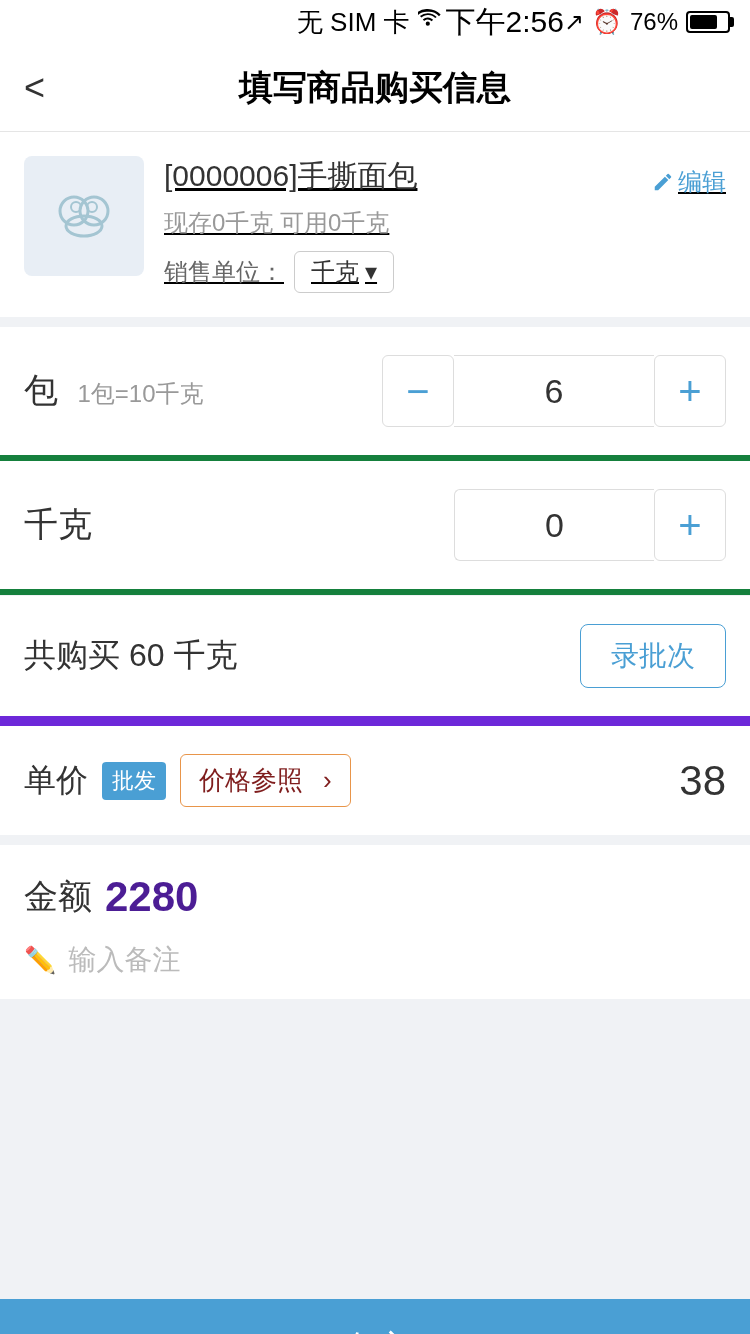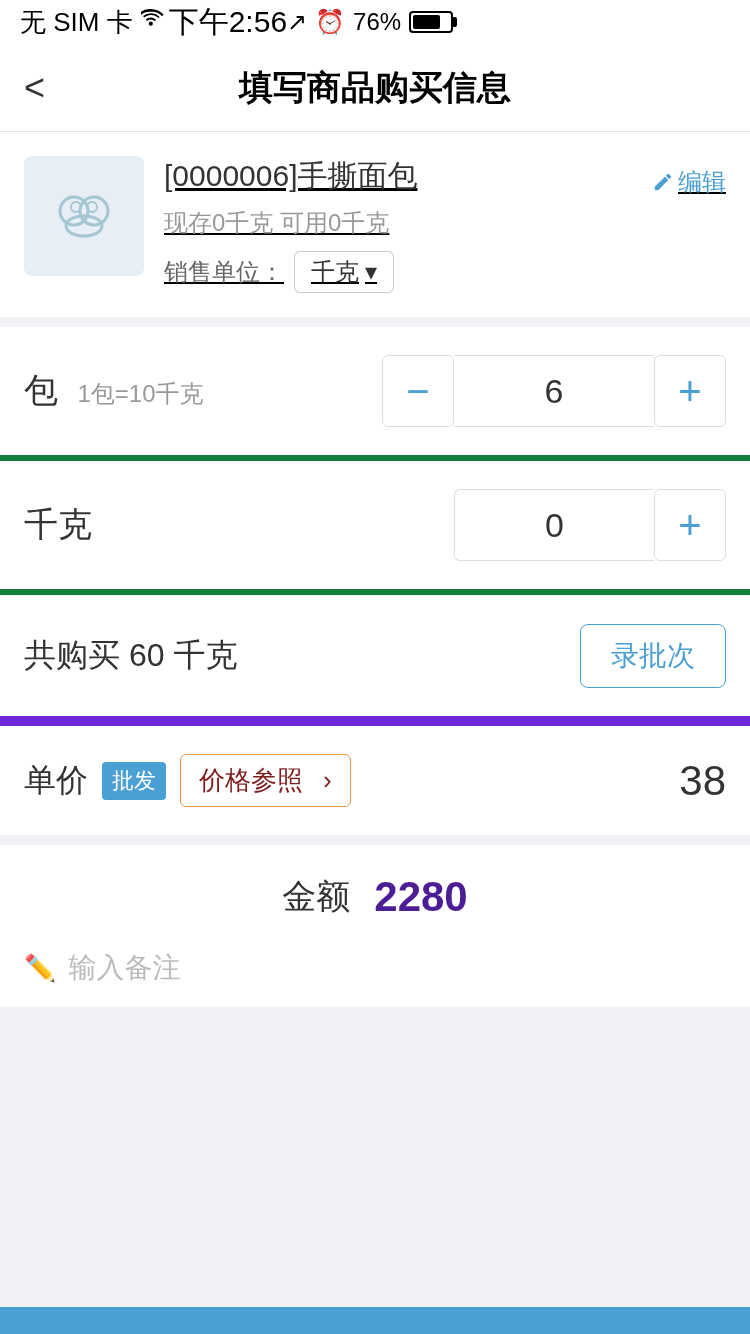--- a/index.html
+++ b/index.html
@@ -12,21 +12,21 @@
       display: flex;
       flex-direction: column;
     }
 
     
     .status-bar {
       height: 44px;
       background: #fff;
       display: flex;
       align-items: center;
-      justify-content: flex-start;
+      justify-content: flex-end;
       padding: 0 20px;
       font-size: 28px;
     }
     .status-left {
       display: flex;
       align-items: center;
       gap: 8px;
       font-size: 26px;
       color: #000;
     }
@@ -283,25 +283,24 @@
     }
 
     
     .amount-section {
       background: #fff;
       padding: 28px 24px 20px 24px;
     }
     .amount-row {
       display: flex;
       align-items: center;
-      gap: 24px;
+      gap: 13px;
       font-size: 34px;
       color: #333;
-      margin-bottom: 28px;
-      justify-content: center;
+      margin-bottom: 20px;
     }
     .amount-value {
       font-size: 42px;
       font-weight: 600;
       color: #4c1d95;
     }
     .remark-row {
       display: flex;
       align-items: center;
       gap: 12px;

